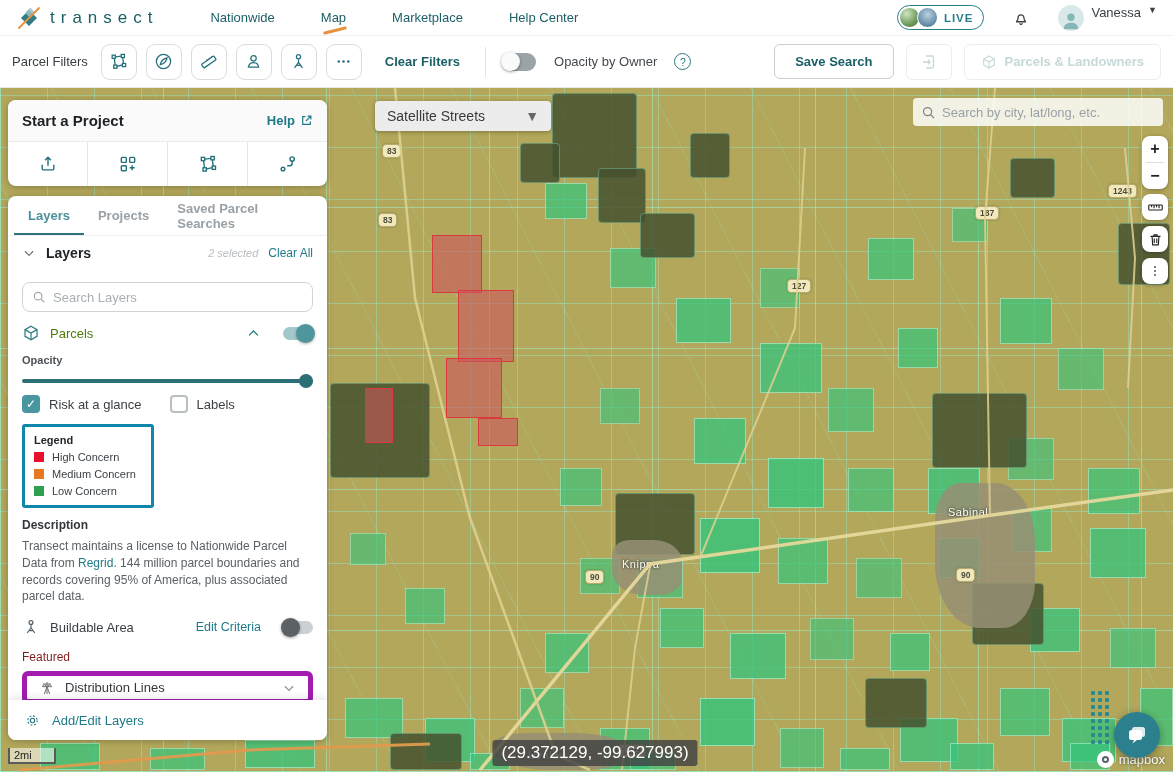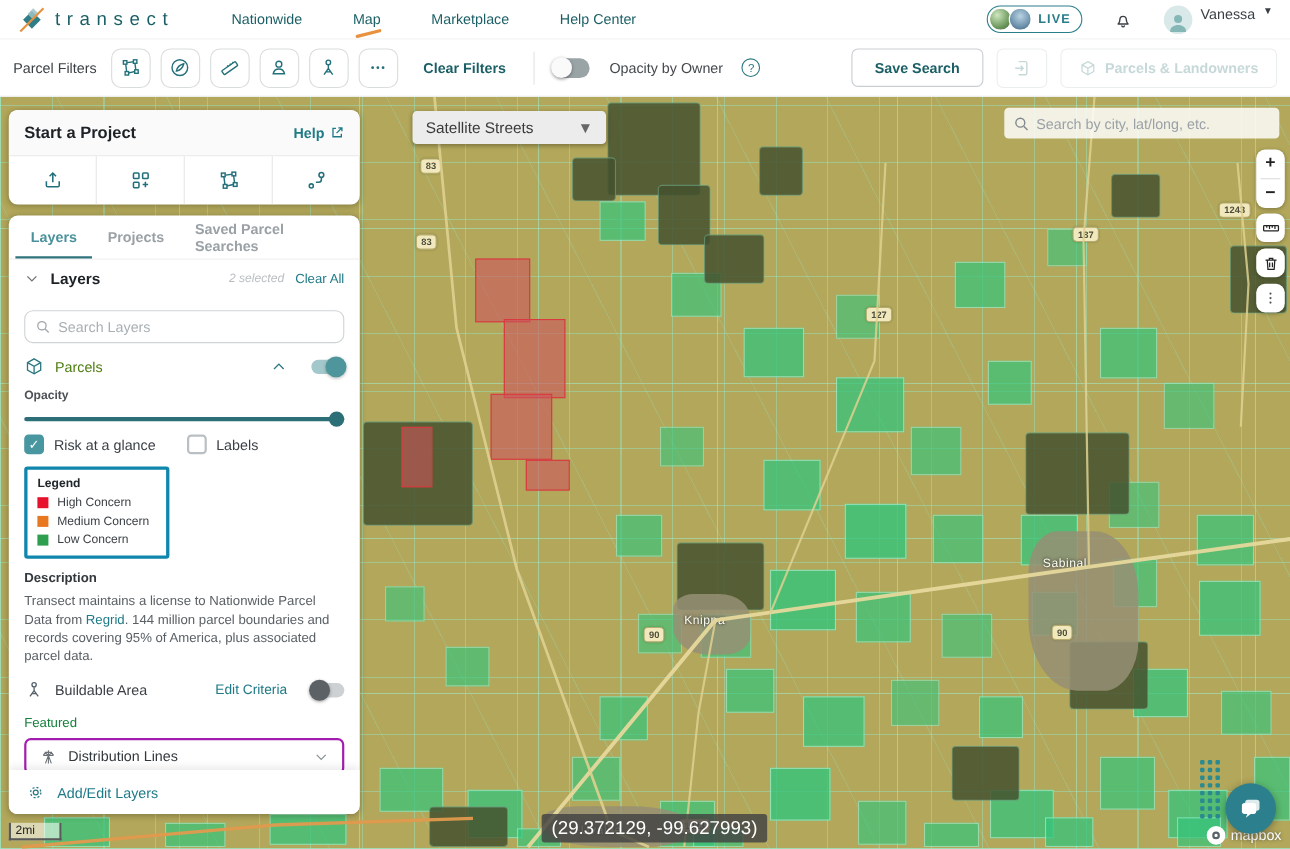--- a/index.html
+++ b/index.html
@@ -146,22 +146,22 @@
   .legend-item{display:flex;align-items:center;gap:8px;margin-top:5px;}
   .legend-item .swatch{width:10px;height:10px;flex:none;}
   .legend-item .ll{font-size:11px;color:#3a3f44;}
   .desc-title{margin-top:10px;font-size:12px;font-weight:bold;color:#33383c;}
   .desc-text{margin-top:6px;font-size:12px;line-height:1.4;color:#5a6065;}
   .desc-text a{color:var(--teal);text-decoration:none;cursor:pointer;}
   .buildable-row{margin-top:10px;height:24px;display:flex;align-items:center;color:#55606a;}
   .buildable-row .lbl{margin-left:10px;font-size:13px;color:#3a3f44;}
   .buildable-row .right{margin-left:auto;display:flex;align-items:center;gap:14px;}
   .edit-criteria{font-size:12.5px;color:var(--teal);cursor:pointer;}
-  .featured-label{margin-top:11px;font-size:12px;color:#15803d;}
-  .feature-card{margin-top:7px;height:33px;border:2px solid #a21caf;border-radius:6px;display:flex;align-items:center;padding:0 12px;gap:10px;cursor:pointer;background:#fff;}
+  .featured-label{margin-top:11px;font-size:12px;color:#7f1d1d;}
+  .feature-card{margin-top:7px;height:33px;border:5px solid #a21caf;border-radius:6px;display:flex;align-items:center;padding:0 12px;gap:10px;cursor:pointer;background:#fff;}
   .feature-card .flbl{font-size:13px;color:#33383c;font-weight:500;}
   .feature-card .fchev{margin-left:auto;color:#8a9196;display:flex;}
   .feature-ic{color:#6b7176;display:flex;}
   .panel-footer{flex:none;height:40px;display:flex;align-items:center;gap:11px;padding:0 16px;background:#fff;box-shadow:0 -3px 8px rgba(0,0,0,.09);position:relative;z-index:2;}
   .panel-footer .af-label{font-size:13px;color:var(--teal);cursor:pointer;}
   .gear{color:#2a7780;display:flex;cursor:pointer;}
 </style>
 </head>
 <body>
 

